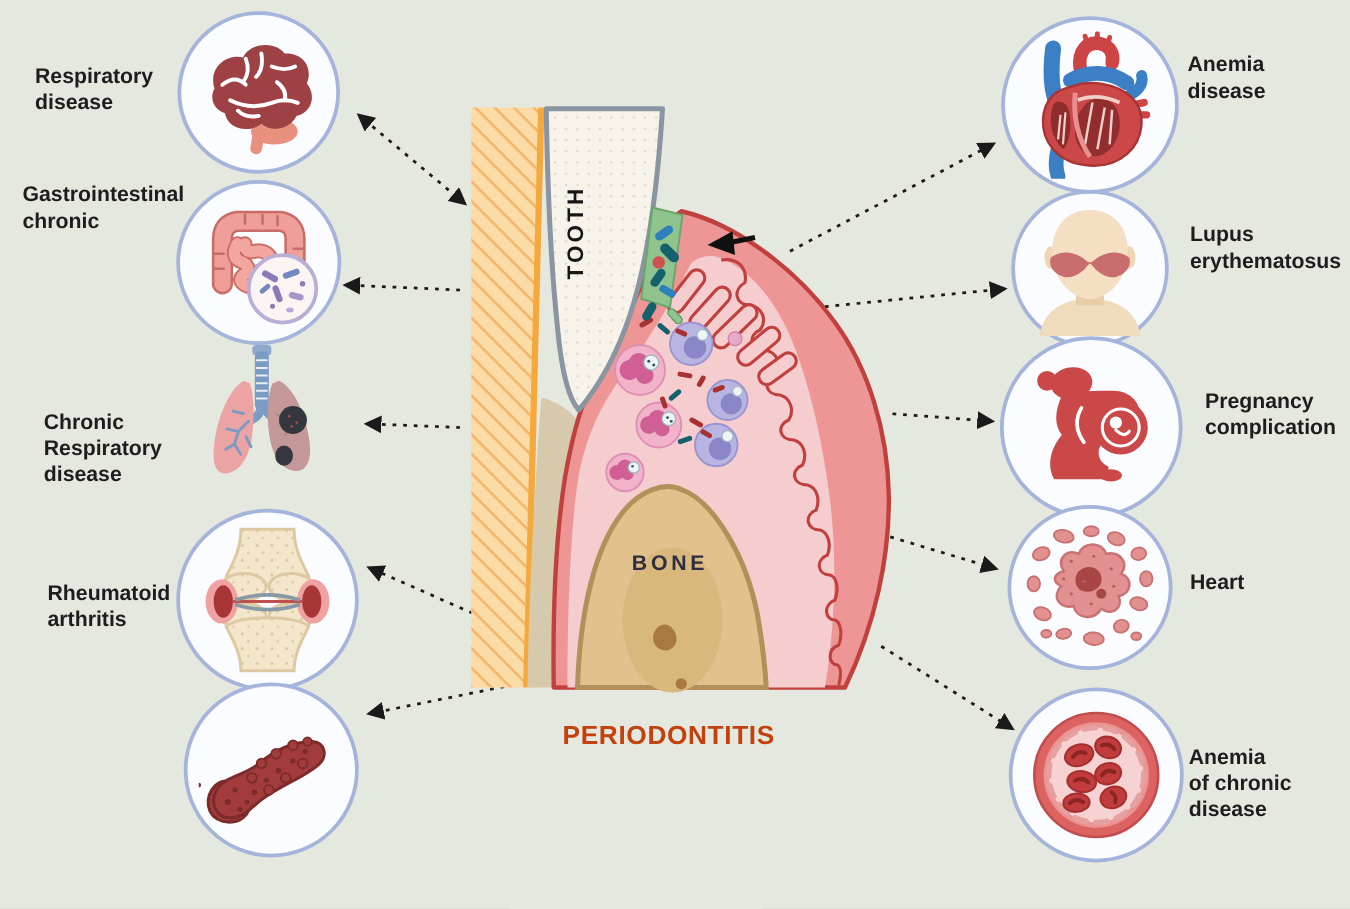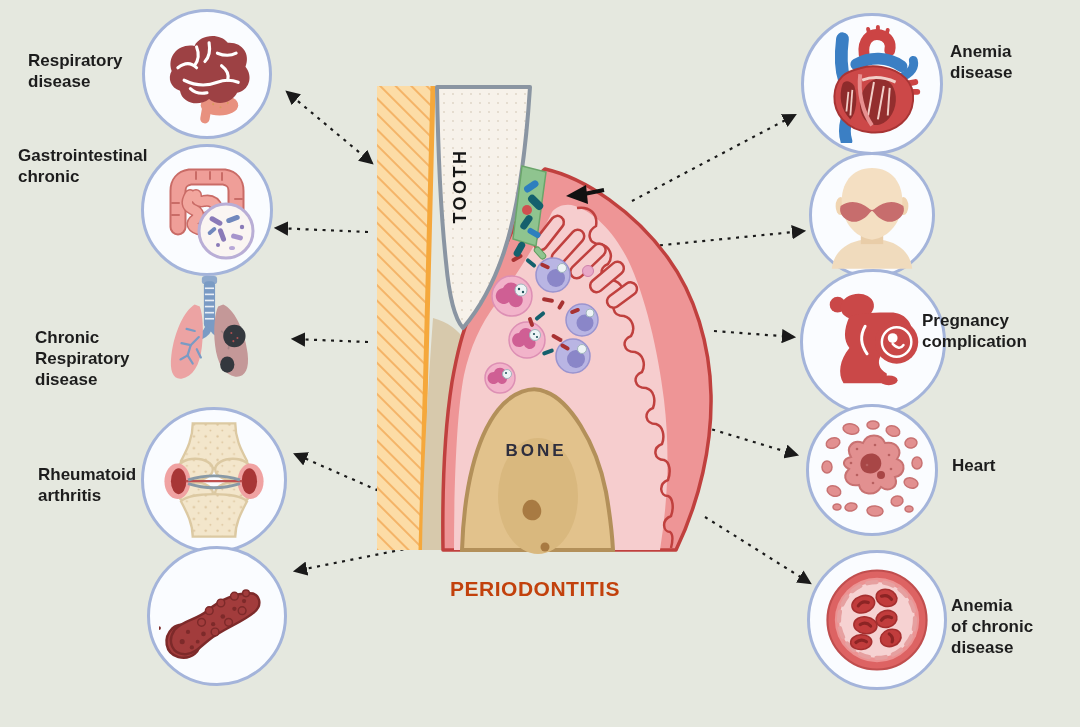--- a/index.html
+++ b/index.html
@@ -366,37 +366,39 @@
   <div class="bubble" style="left:809px;top:152px;width:126px;height:126px">
     <svg width="112" height="112" viewBox="0 0 100 100">
       <path d="M14,98 C16,82 28,74 42,72 L58,72 C72,74 84,82 86,98 Z" fill="#f0dbbd"></path>
       <rect x="40" y="56" width="20" height="20" fill="#e9cda8"></rect>
       <ellipse cx="22" cy="42" rx="4.5" ry="8" fill="#f0d5b2"></ellipse>
       <ellipse cx="78" cy="42" rx="4.5" ry="8" fill="#f0d5b2"></ellipse>
       <path d="M50,8 C68,8 78,22 77,40 C76,56 66,70 50,72 C34,70 24,56 23,40 C22,22 32,8 50,8 Z" fill="#f4dfc2"></path>
       <path d="M22,42 C30,36 40,38 47,44 C49,46 51,46 53,44 C60,38 70,36 78,42 C80,48 76,54 68,56 C61,57 55,52 52,48 C50,46 50,46 48,48 C45,52 39,57 32,56 C24,54 20,48 22,42 Z" fill="#c76d6d"></path>
     </svg>
   </div>
+  <div class="lbl" style="left:952px;top:177px">Lupus
+erythematosus</div>
 
   <div class="bubble" style="left:800px;top:269px;width:146px;height:146px">
     <svg width="118" height="118" viewBox="0 0 120 120">
       <g fill="#ca4848">
         <circle cx="24" cy="22" r="8"></circle>
         <ellipse cx="44" cy="24" rx="17" ry="13" transform="rotate(-8 44 24)"></ellipse>
         <path d="M36,34 C30,48 30,58 36,66 C26,78 24,92 30,102 L74,102 L74,92 C66,88 64,80 68,74 C84,78 98,68 100,54 C101,40 92,30 78,30 C64,30 48,30 36,34 Z"></path>
         <circle cx="84" cy="60" r="22"></circle>
         <ellipse cx="76" cy="99" rx="9" ry="5"></ellipse>
       </g>
       <circle cx="84" cy="60" r="15" stroke="#ffffff" stroke-width="2.5" fill="none"></circle>
       <circle cx="80" cy="56" r="5" fill="#ffffff"></circle>
       <path d="M80,62 q7,7 11,1" stroke="#ffffff" stroke-width="2.5" fill="none" stroke-linecap="round"></path>
       <path d="M52,44 Q44,58 54,72" stroke="#ffffff" stroke-width="3" fill="none" stroke-linecap="round"></path>
     </svg>
   </div>
-  <div class="lbl" style="left:922px;top:310px">Pregnancy
+  <div class="lbl" style="left:964px;top:310px">Pregnancy
 complication</div>
 
   <div class="bubble" style="left:806px;top:404px;width:132px;height:132px">
     <svg width="110" height="110" viewBox="0 0 110 110">
       <g fill="#e29090" stroke="#c87272" stroke-width="1.5">
         <ellipse cx="16" cy="28" rx="7" ry="5" transform="rotate(-20 16 28)"></ellipse>
         <ellipse cx="34" cy="14" rx="8" ry="5" transform="rotate(10 34 14)"></ellipse>
         <ellipse cx="56" cy="10" rx="6" ry="4"></ellipse>
         <ellipse cx="76" cy="16" rx="7" ry="5" transform="rotate(20 76 16)"></ellipse>
         <ellipse cx="94" cy="28" rx="6" ry="5" transform="rotate(-10 94 28)"></ellipse>

